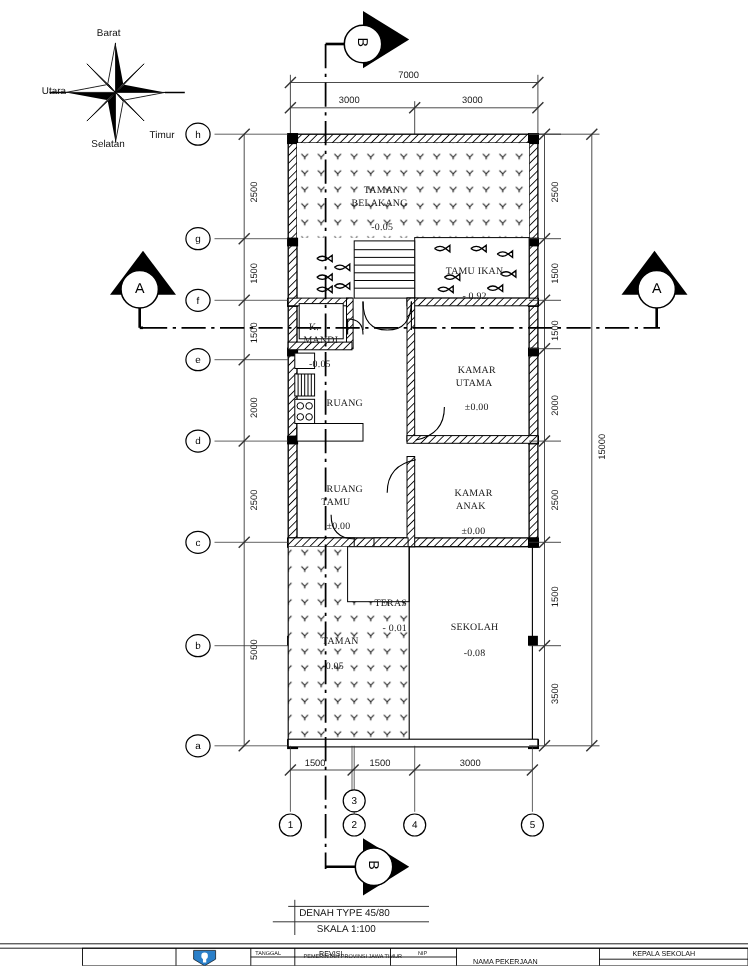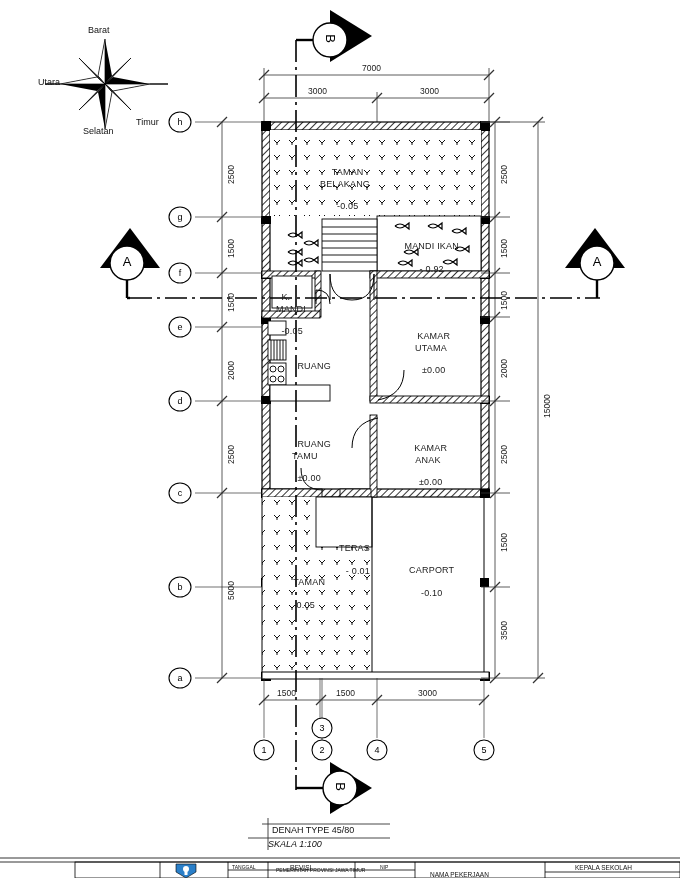--- a/index.html
+++ b/index.html
@@ -11,21 +11,21 @@
     position: relative;
     font-family: "Liberation Sans", sans-serif;
     color: #000;
     overflow: hidden;
   }
   .abs { position: absolute; }
   svg { display: block; }
   #plan-svg { position: absolute; left: 0; top: 0; }
   .lbl {
     position: absolute;
-    font-family: Liberation Sans, sans-serif;
+    font-family: Liberation Serif, serif;
     font-size: 9px;
     color: #1a1a1a;
     white-space: pre;
     line-height: 1.25;
   }
   .lbl.c { text-align: center; }
   .dim {
     position: absolute;
     font-size: 8.5px;
     color: #1a1a1a;
@@ -397,21 +397,21 @@
   </g>
 </svg>
 
 <div class="lbl c room-name" style="left:305px;top:156px;width:80px;">
   <span style="white-space:pre-line;">TAMAN
 BELAKANG</span><br>
   <span>-0.05</span>
 </div>
 
 <div class="lbl c room-name" style="left:388px;top:230px;width:82px;">
-  <span>MANDI IKAN</span><br>
+  <span>TAMU IKAN</span><br>
   <span>- 0.92</span>
 </div>
 
 <div class="lbl room-name" style="left:276px;top:281px;width:46px;">
   <span style="white-space:pre-line;">K.
 MANDI</span><br>
   <span>-0.05</span>
 </div>
 
 <div class="lbl room-name" style="left:292px;top:350px;">
@@ -440,22 +440,22 @@
   <span>TERAS</span><br>
   <span>- 0.01</span>
 </div>
 
 <div class="lbl room-name" style="left:288px;top:566px;width:50px;">
   <span>TAMAN</span><br>
   <span>-0.05</span>
 </div>
 
 <div class="lbl c room-name" style="left:398px;top:554px;width:62px;">
-  <span>CARPORT</span><br>
-  <span>-0.10</span>
+  <span>SEKOLAH</span><br>
+  <span>-0.08</span>
 </div>
 
 <span class="dim" style="left:362px;top:63px;">7000</span>
 <span class="dim" style="left:308px;top:86px;">3000</span>
 <span class="dim" style="left:420px;top:86px;">3000</span>
 
 <span class="dim vert" style="left:226px;top:184px;">2500</span>
 <span class="dim vert" style="left:226px;top:258px;">1500</span>
 <span class="dim vert" style="left:226px;top:312px;">1500</span>
 <span class="dim vert" style="left:226px;top:380px;">2000</span>
@@ -489,20 +489,20 @@
 <span class="grid-id" style="left:313px;top:719px;">3</span>
 <span class="grid-id" style="left:368px;top:741px;">4</span>
 <span class="grid-id" style="left:475px;top:741px;">5</span>
 
 <span class="marker-id" style="left:118px;top:254px;width:18px;">A</span>
 <span class="marker-id" style="left:588px;top:254px;width:18px;">A</span>
 <span class="marker-id" style="left:321px;top:31px;width:18px;transform:rotate(90deg);">B</span>
 <span class="marker-id" style="left:331px;top:779px;width:18px;transform:rotate(90deg);">B</span>
 
 <span class="title-line" style="position:absolute;left:272px;top:825px;">DENAH TYPE 45/80</span>
-<span class="title-line" style="position:absolute;left:268px;top:839px;font-style:italic;">SKALA 1:100</span>
+<span class="title-line" style="position:absolute;left:288px;top:839px;">SKALA 1:100</span>
 
 <span class="tb-cell" style="left:200px;top:867px;width:0;overflow:visible;transform:translateX(-50%);left:276px;">PEMERINTAH PROVINSI JAWA TIMUR</span>
 <span class="tb-cell" style="left:232px;top:864px;">TANGGAL</span>
 <span class="tb-cell big" style="left:290px;top:864px;">REVISI</span>
 <span class="tb-cell" style="left:380px;top:864px;">NIP</span>
 <span class="tb-cell big" style="left:430px;top:871px;">NAMA  PEKERJAAN</span>
 <span class="tb-cell big" style="left:575px;top:864px;">KEPALA SEKOLAH</span>
 
 </body></html>

